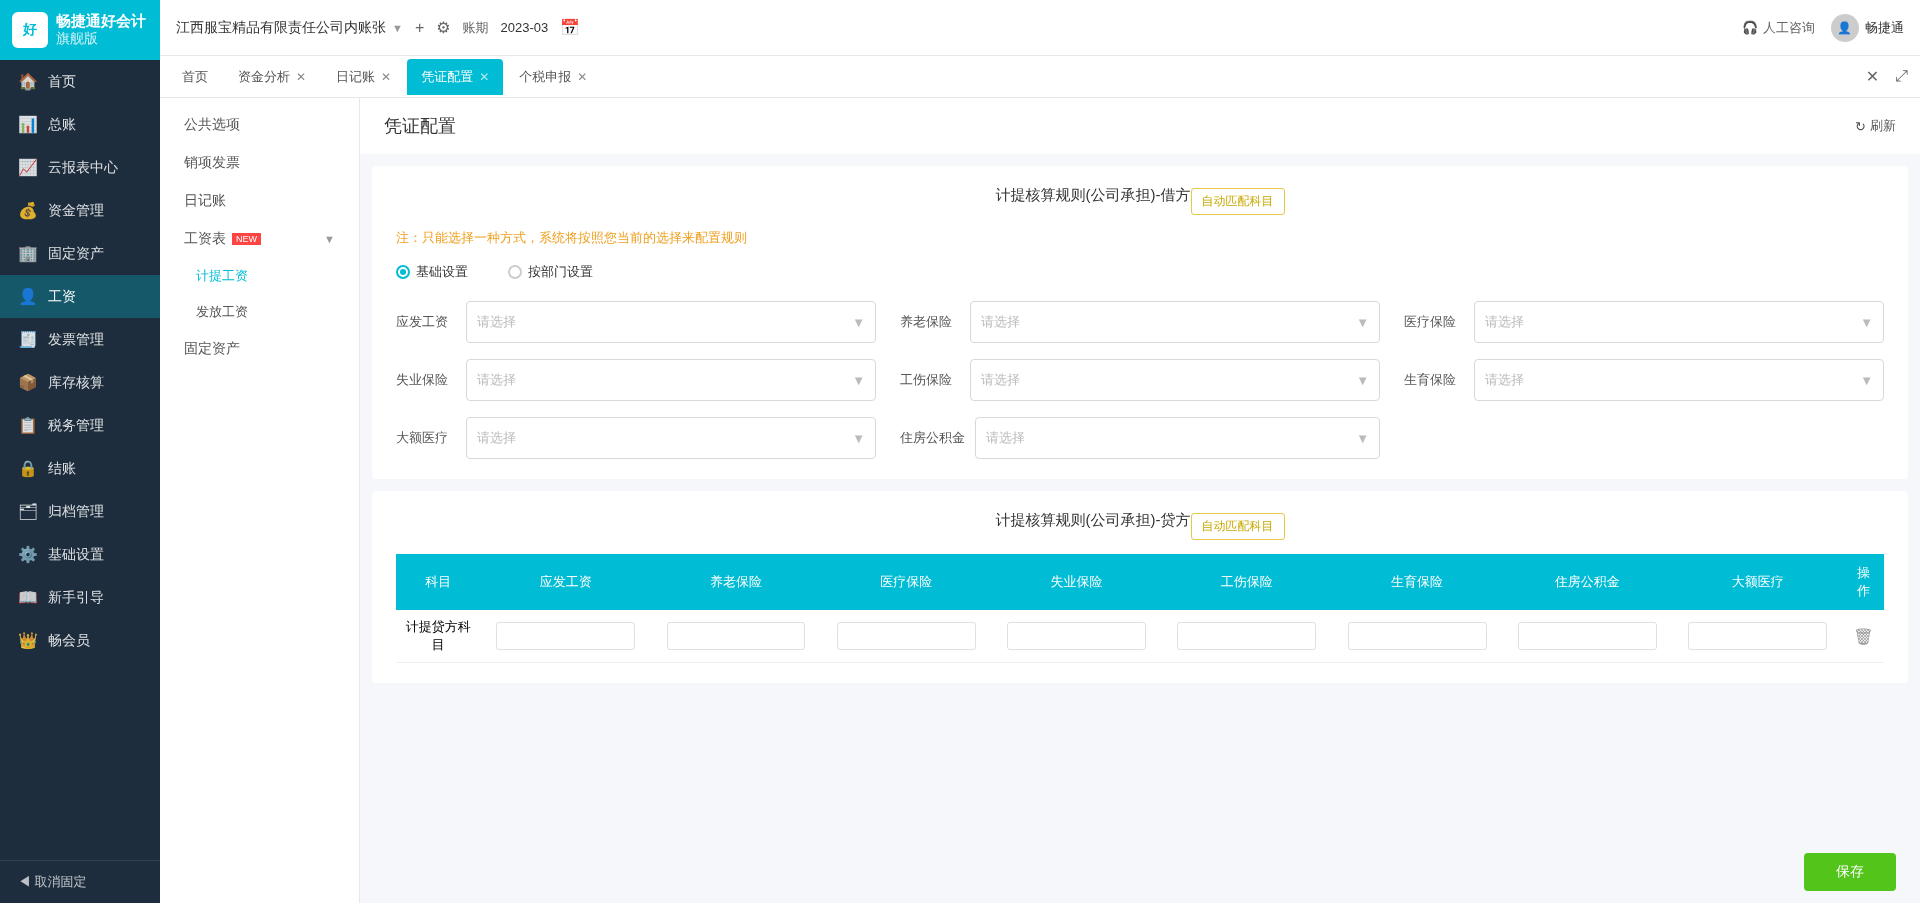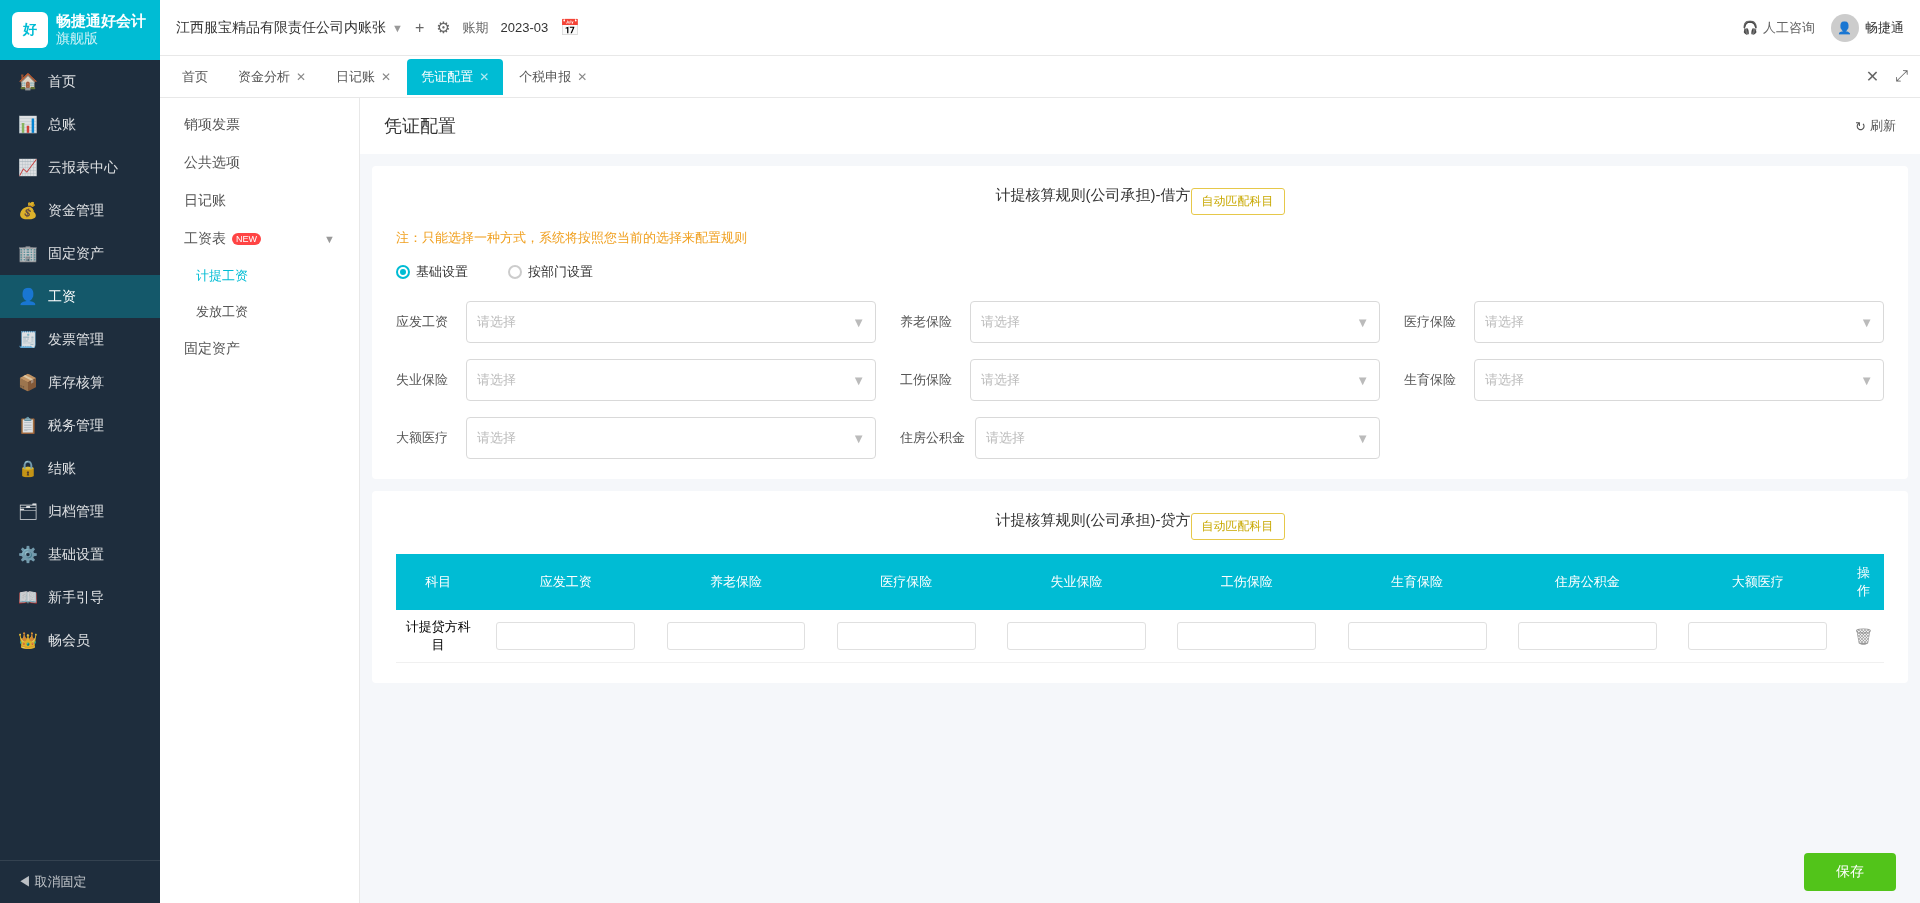--- a/index.html
+++ b/index.html
@@ -146,21 +146,21 @@
       cursor: pointer;
       display: flex;
       align-items: center;
       justify-content: space-between;
     }
     .panel-item .new-badge {
       background: #ff4444;
       color: #fff;
       font-size: 9px;
       padding: 1px 4px;
-      border-radius: 6px;
+      border-radius: 0;
     }
     .panel-sub-item {
       padding: 9px 36px;
       font-size: 13px;
       color: #555;
       cursor: pointer;
     }
     .panel-sub-item.active { color: #00bcd4; font-weight: 500; }
 
     
@@ -467,24 +467,24 @@
     <div class="tabs-actions">
       <span class="tabs-action-btn">✕</span>
       <span class="tabs-action-btn">⤢</span>
     </div>
   </div>
 
   <div class="content-area">
 
     <div class="left-panel">
       <div class="panel-item">
+        <span>公共选项</span>
+      </div>
+      <div class="panel-item">
         <span>销项发票</span>
-      </div>
-      <div class="panel-item">
-        <span>公共选项</span>
       </div>
       <div class="panel-item">
         <span>日记账</span>
       </div>
       <div class="panel-item">
         <div style="display:flex;align-items:center;gap:6px;">
           <span>工资表</span>
           <span class="new-badge">NEW</span>
         </div>
         <span class="chevron-icon">▼</span>

